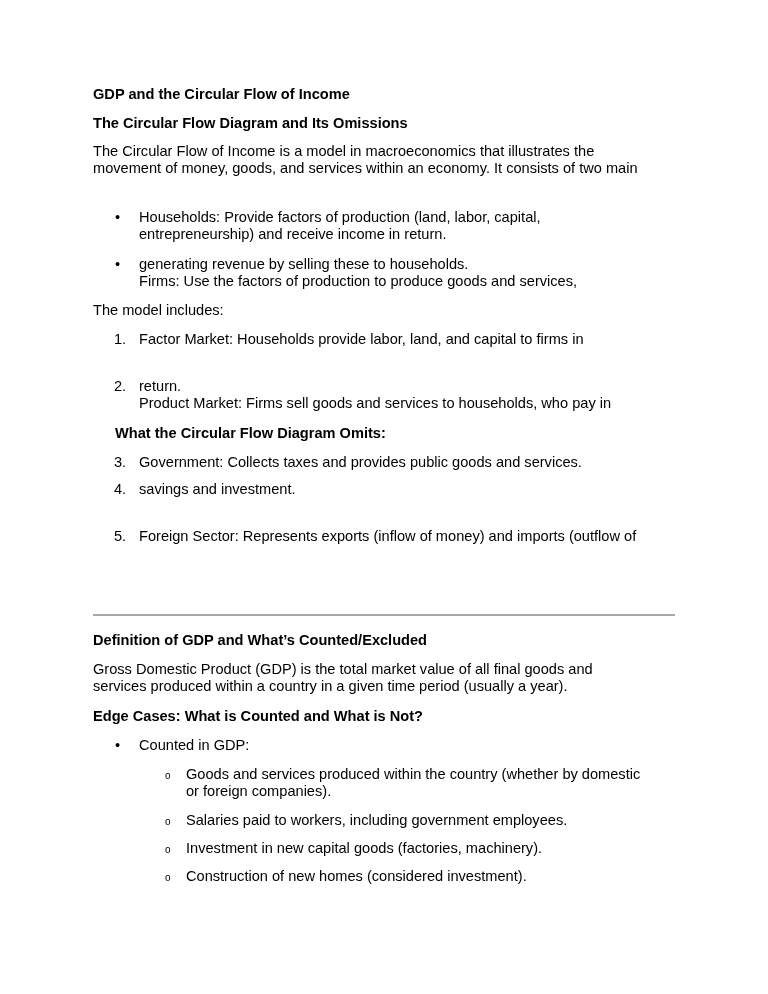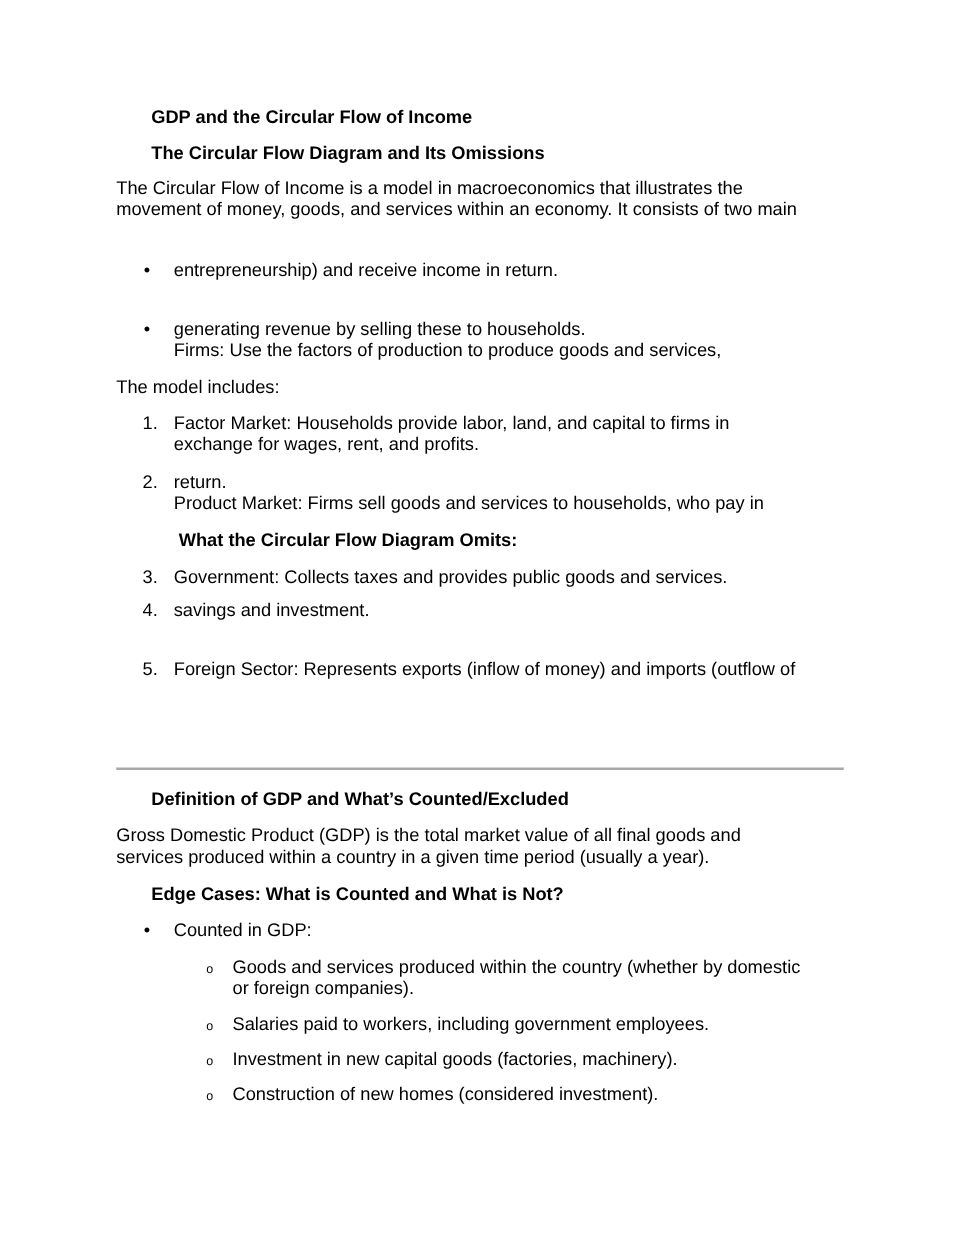--- a/index.html
+++ b/index.html
@@ -5,21 +5,21 @@
     * { margin: 0; padding: 0; box-sizing: border-box; }
     html, body { width: 768px; height: 994px; background: #ffffff; overflow: hidden; }
     body {
       font-family: "Liberation Sans", sans-serif;
       font-size: 14.6px;
       color: #000000;
       line-height: 17px;
       position: relative;
     }
     .page { position: absolute; left: 93px; top: 0; width: 585px; }
-    .h { font-weight: bold; position: absolute; left: 0; white-space: nowrap; margin-left: 28px; }
+    .h { font-weight: bold; position: absolute; left: 0; white-space: nowrap; }
     .p { position: absolute; left: 0; width: 585px; }
     b { font-weight: normal; }
     .li { position: absolute; width: 560px; }
     .bullet { position: absolute; left: -24px; top: 0; }
     .num { position: absolute; left: -25px; top: 0; }
     .sub { position: absolute; left: -21px; top: 1px; font-size: 10px; }
     .rule {
       position: absolute; left: 0; top: 614px; width: 582px; height: 2px;
       background: #a8a8a8;
     }
@@ -33,35 +33,35 @@
 
   <div class="h" style="top:115px">The Circular Flow Diagram and Its Omissions</div>
 
   <div class="p" style="top:143px">
     <div><span>The </span><b>Circular Flow of Income</b><span> is a model in macroeconomics that illustrates the</span></div>
     <div>movement of money, goods, and services within an economy. It consists of two main</div>
   </div>
 
   <div class="li" style="left:46px; top:209px">
     <span class="bullet">•</span>
+    <div><b>Households</b><span>: Provide factors of production (land, labor, capital,</span></div>
     <div>entrepreneurship) and receive income in return.</div>
   </div>
 
   <div class="li" style="left:46px; top:256px">
     <span class="bullet">•</span>
     <div>generating revenue by selling these to households.</div>
     <div><b>Firms</b><span>: Use the factors of production to produce goods and services,</span></div>
   </div>
 
   <div class="p" style="top:302px">The model includes:</div>
 
   <div class="li" style="left:46px; top:331px">
     <span class="num">1.</span>
     <div><b>Factor Market</b><span>: Households provide labor, land, and capital to firms in</span></div>
-    <div>exchange for wages, rent, and profits.</div>
   </div>
 
   <div class="li" style="left:46px; top:378px">
     <span class="num">2.</span>
     <div>return.</div>
     <div><b>Product Market</b><span>: Firms sell goods and services to households, who pay in</span></div>
   </div>
 
   <div class="h" style="left:22px; top:425px">What the Circular Flow Diagram Omits:</div>
 

